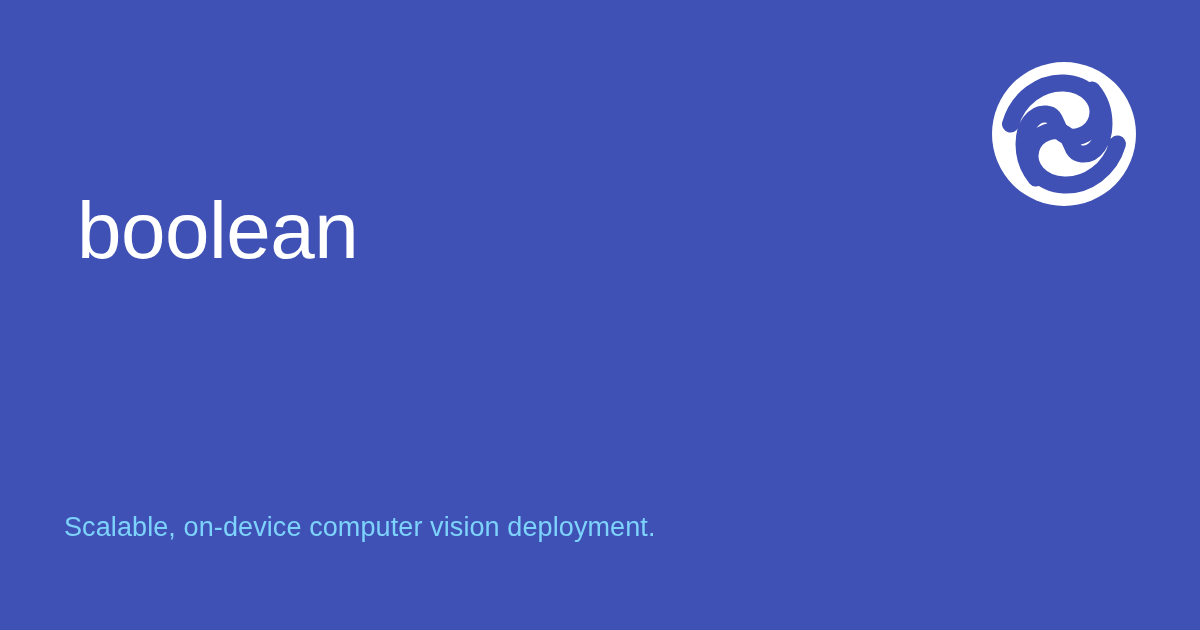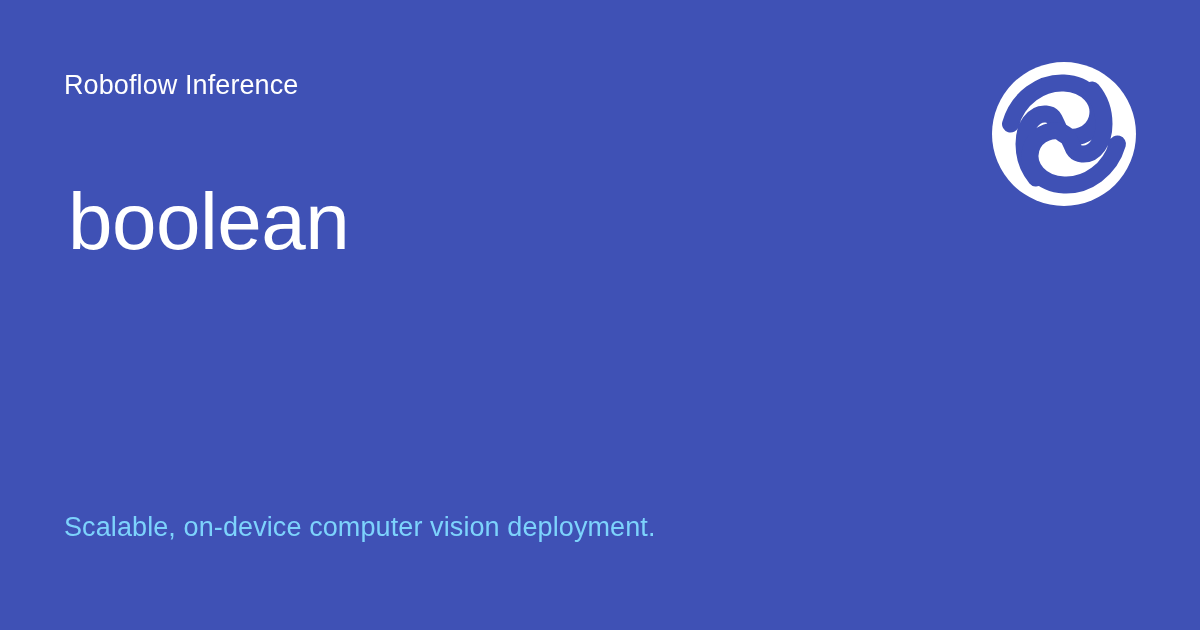--- a/index.html
+++ b/index.html
@@ -42,21 +42,21 @@
     font-weight: 400;
     color: #ffffff;
     letter-spacing: 0.1px;
     white-space: nowrap;
   }
 
   #page-title {
     position: absolute;
     left: -4px;
     top: 166px;
-    margin: 8px;
+    margin: 17px;
     font-size: 80px;
     line-height: 96px;
     font-weight: 400;
     color: #ffffff;
     letter-spacing: -0.5px;
     white-space: nowrap;
   }
 
   #tagline {
     position: absolute;
@@ -86,21 +86,20 @@
     height: 144px;
   }
 </style>
 </head>
 <body>
 
 <div id="og-card">
 
   <div id="text-block">
 
-    <div id="eyebrow">Roboflow Inference</div>
 
     <div id="page-title">boolean</div>
 
     <div id="tagline">Scalable, on-device computer vision deployment.</div>
 
   </div>
 
   <div id="brand-logo">
     <svg viewBox="0 0 144 144" xmlns="http://www.w3.org/2000/svg">
 

